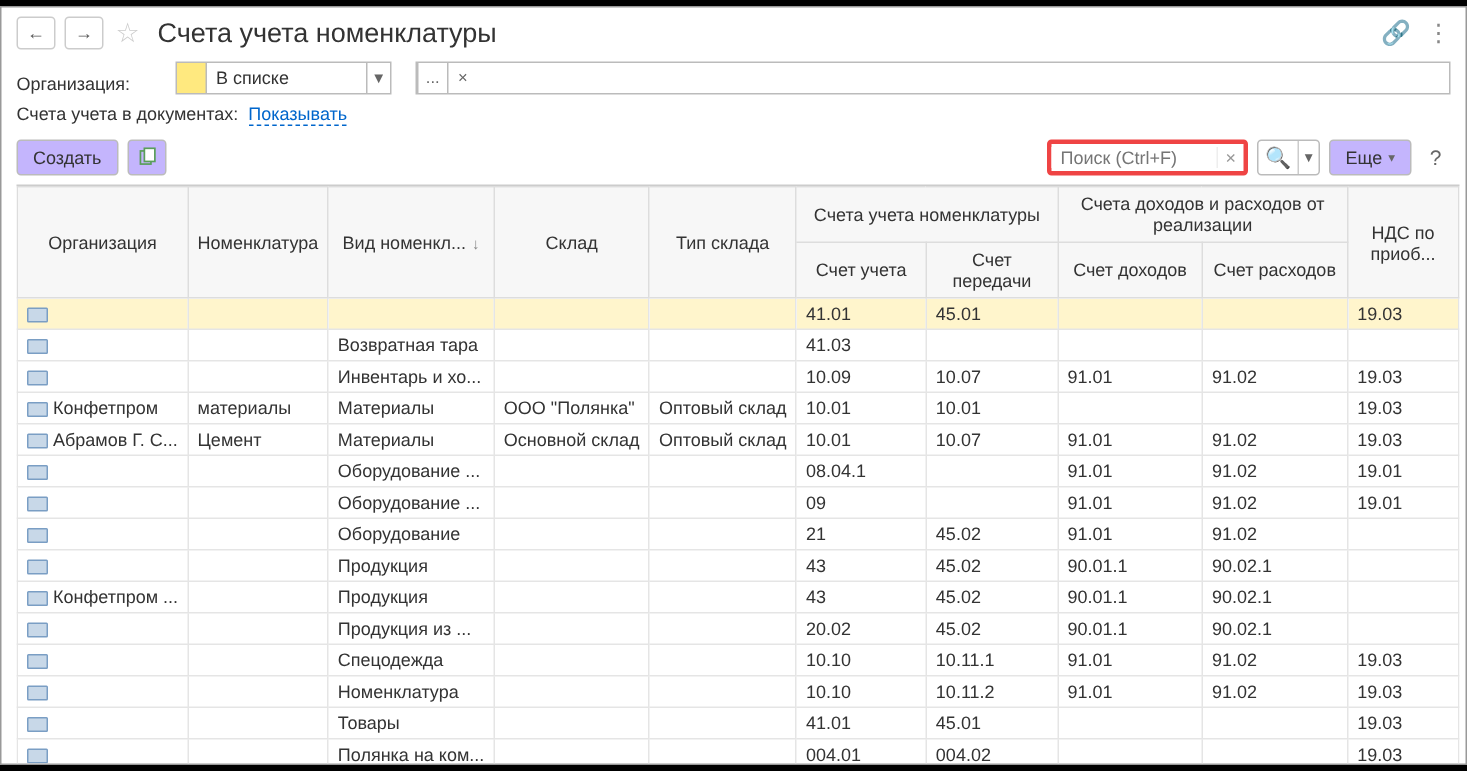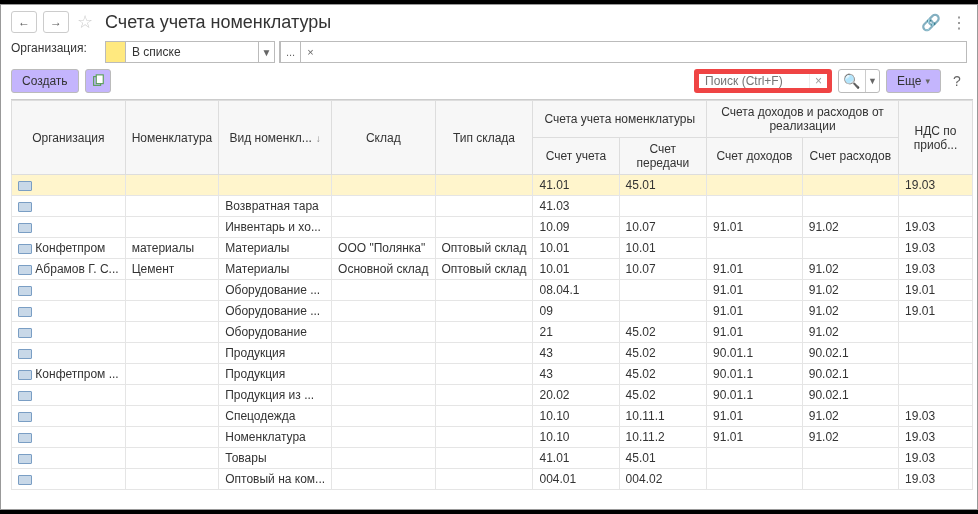--- a/index.html
+++ b/index.html
@@ -5,38 +5,38 @@
 * { box-sizing: border-box; margin: 0; padding: 0; font-family: Arial, sans-serif; font-size: 12px; }
 body { background: #000; display:flex; justify-content:center; align-items:flex-start; padding-top:4px;}
 .window { width: 978px; height: 506px; background: #fff; border: 1px solid #999; overflow: hidden; display: flex; flex-direction: column; }
 .titlebar { display: flex; align-items: center; padding: 6px 10px 8px 10px; gap: 6px; }
 .nav-btn { width: 26px; height: 22px; border: 1px solid #ccc; border-radius: 3px; background: #fff; display:flex; align-items:center; justify-content:center; cursor:pointer; color:#555; }
 .star { width: 20px; height: 20px; display:flex; align-items:center; justify-content:center; color:#ccc; cursor:pointer; font-size:18px; }
 .title { font-size: 18px; font-weight: normal; color: #333; margin-left: 4px; flex:1; }
 .title-icons { display:flex; gap:10px; color:#888; align-items:center;}
 .title-icons span { cursor:pointer; font-size:16px; }
 
-.filter-row { display:flex; align-items:flex-start; padding: 0 10px 6px 10px; gap:4px; }
+.filter-row { display:flex; align-items:flex-end; padding: 0 10px 6px 10px; gap:16px; }
 .filter-label { color:#333; min-width: 90px; }
 .filter-box { display:flex; align-items:center; border:1px solid #bbb; height:22px; }
 .filter-yellow { width:20px; height:100%; background:#ffe97f; border-right:1px solid #bbb;}
 .filter-text { padding: 0 6px; flex:1; color:#333; height:100%; display:flex; align-items:center; }
 .filter-dd { width:16px; border-left:1px solid #bbb; text-align:center; cursor:pointer; height:100%; display:flex; align-items:center; justify-content:center; font-size:10px; color:#666;}
 .filter-value { flex:1; display:flex; border:1px solid #bbb; height:22px; }
 .filter-el { width:20px; border-left:1px solid #bbb; text-align:center; cursor:pointer; height:100%; display:flex; align-items:center; justify-content:center; font-size:11px; color:#666;}
 
 .doc-row { padding: 0 10px 10px 10px; color:#333; }
 .doc-row a { color:#0066cc; text-decoration:none; cursor:pointer; border-bottom:1px dashed #0066cc; }
 
 .toolbar { display:flex; align-items:center; padding: 0 10px 6px 10px; gap:6px; }
 .btn { border:1px solid #bbb; background:#c4b5fd; border-radius:3px; height:24px; padding:0 10px; display:flex; align-items:center; cursor:pointer; color:#333; gap:4px;}
 .btn.icon-only { padding:0; width:26px; justify-content:center; }
 .btn.icon-only svg { width:14px; height:14px; }
 .spacer { flex:1; }
-.search-box { display:flex; align-items:center; border:5px solid #ef4444; border-radius:3px; height:24px; }
+.search-box { display:flex; align-items:center; border:3px solid #ef4444; border-radius:3px; height:24px; }
 .search-box input { border:none; outline:none; padding:0 6px; width:110px; color:#aaa; }
 .search-box .clear { width:18px; text-align:center; color:#999; cursor:pointer; border-left:1px solid #eee;}
 .btn-search { border:1px solid #bbb; border-radius:3px; height:24px; display:flex; align-items:center;}
 .btn-search .icon {width:26px;display:flex;align-items:center;justify-content:center;color:#2a6fc9;font-size:14px;}
 .btn-search .dd {width:14px;border-left:1px solid #ccc;display:flex;align-items:center;justify-content:center;font-size:9px;color:#666;height:100%;}
 .help-btn { width:20px;text-align:center;color:#666;font-size:14px;cursor:pointer;}
 
 .table-wrap { flex:1; overflow:hidden; border-top:1px solid #ccc; margin: 0 4px 0 10px; }
 table { border-collapse: collapse; width: 100%; }
 thead th { background:#f7f7f7; border:1px solid #ddd; padding:4px 6px; font-weight:normal; text-align:center; color:#333; height:22px;}
@@ -59,31 +59,35 @@
   <div class="star">☆</div>
   <div class="title">Счета учета номенклатуры</div>
   <div class="title-icons">
     <span>🔗</span>
     <span>⋮</span>
   </div>
 </div>
 
 <div class="filter-row">
   <div class="filter-label">Организация:</div>
-  <div class="filter-box" style="width:170px;">
+  <div class="filter-box" style="width:144px;">
     <div class="filter-yellow"></div>
     <div class="filter-text">В списке</div>
     <div class="filter-dd">▼</div>
   </div>
   <div class="filter-value">
     <div class="filter-el">...</div>
     <div class="filter-el">×</div>
   </div>
 </div>
 
+<div class="doc-row">
+  <span>Счета учета в документах:</span>
+  &nbsp;<a>Показывать</a>
+</div>
 
 <div class="toolbar">
   <div class="btn">Создать</div>
   <div class="btn icon-only">
     <svg viewBox="0 0 16 16">
           <rect x="3" y="3" width="8" height="10" fill="none" stroke="#5a9e5a" stroke-width="1.3"></rect>
           <rect x="6" y="1" width="8" height="10" fill="#fff" stroke="#5a9e5a" stroke-width="1.3"></rect>
         </svg>
   </div>
   <div class="spacer"></div>
@@ -287,21 +291,21 @@
             <td></td>
             <td>41.01</td>
             <td>45.01</td>
             <td></td>
             <td></td>
             <td>19.03</td>
           </tr>
           <tr>
             <td><span class="row-icon"></span></td>
             <td></td>
-            <td>Оптовый на ком...</td>
+            <td>Полянка на ком...</td>
             <td></td>
             <td></td>
             <td>004.01</td>
             <td>004.02</td>
             <td></td>
             <td></td>
             <td>19.03</td>
           </tr>
         </tbody>
 </table>

